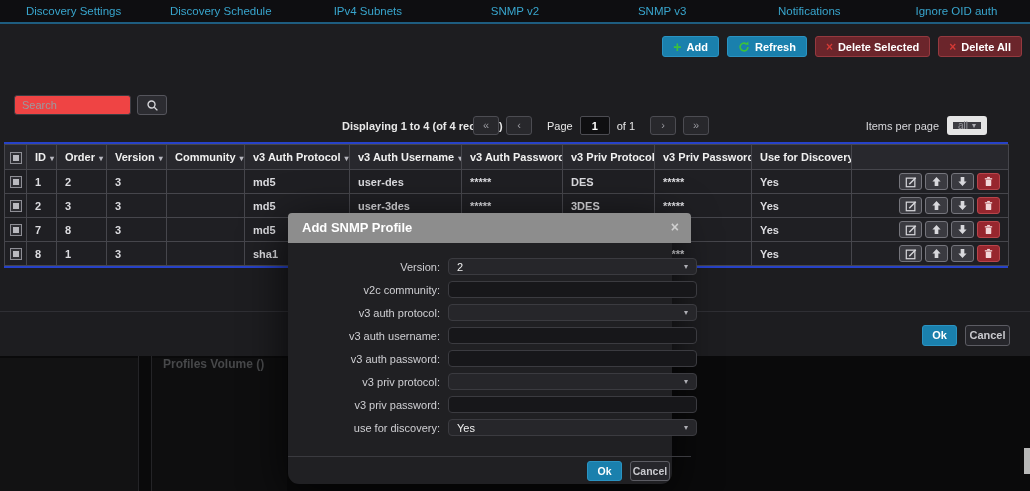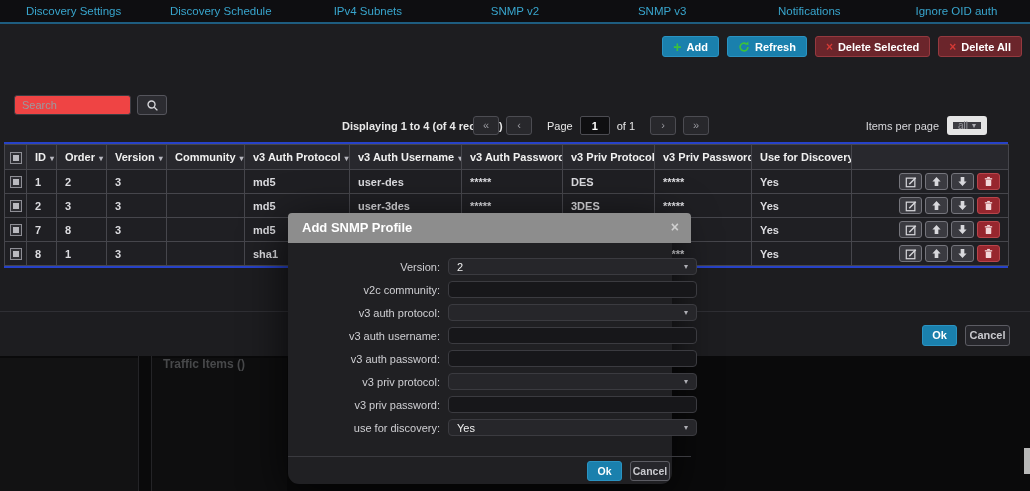--- a/index.html
+++ b/index.html
@@ -335,21 +335,21 @@
 
   <div class="footer-sep"></div>
   <div class="pbtn page-ok">Ok</div>
   <div class="pbtn page-cancel">Cancel</div>
 
   <div class="dash">
     <div class="dash-left"></div>
     <div class="dash-line1"></div>
     <div class="dash-line2"></div>
     <div class="dash-mid"></div>
-    <div class="dash-title">Traffic Items ()</div>
+    <div class="dash-title">Profiles Volume ()</div>
     <div class="scroll-thumb"></div>
   </div>
 
   <div class="modal">
     <div class="modal-header">
       <span class="modal-title">Add SNMP Profile</span>
       <span class="modal-close">×</span>
     </div>
     <div class="modal-body">
       <div class="mrow">

